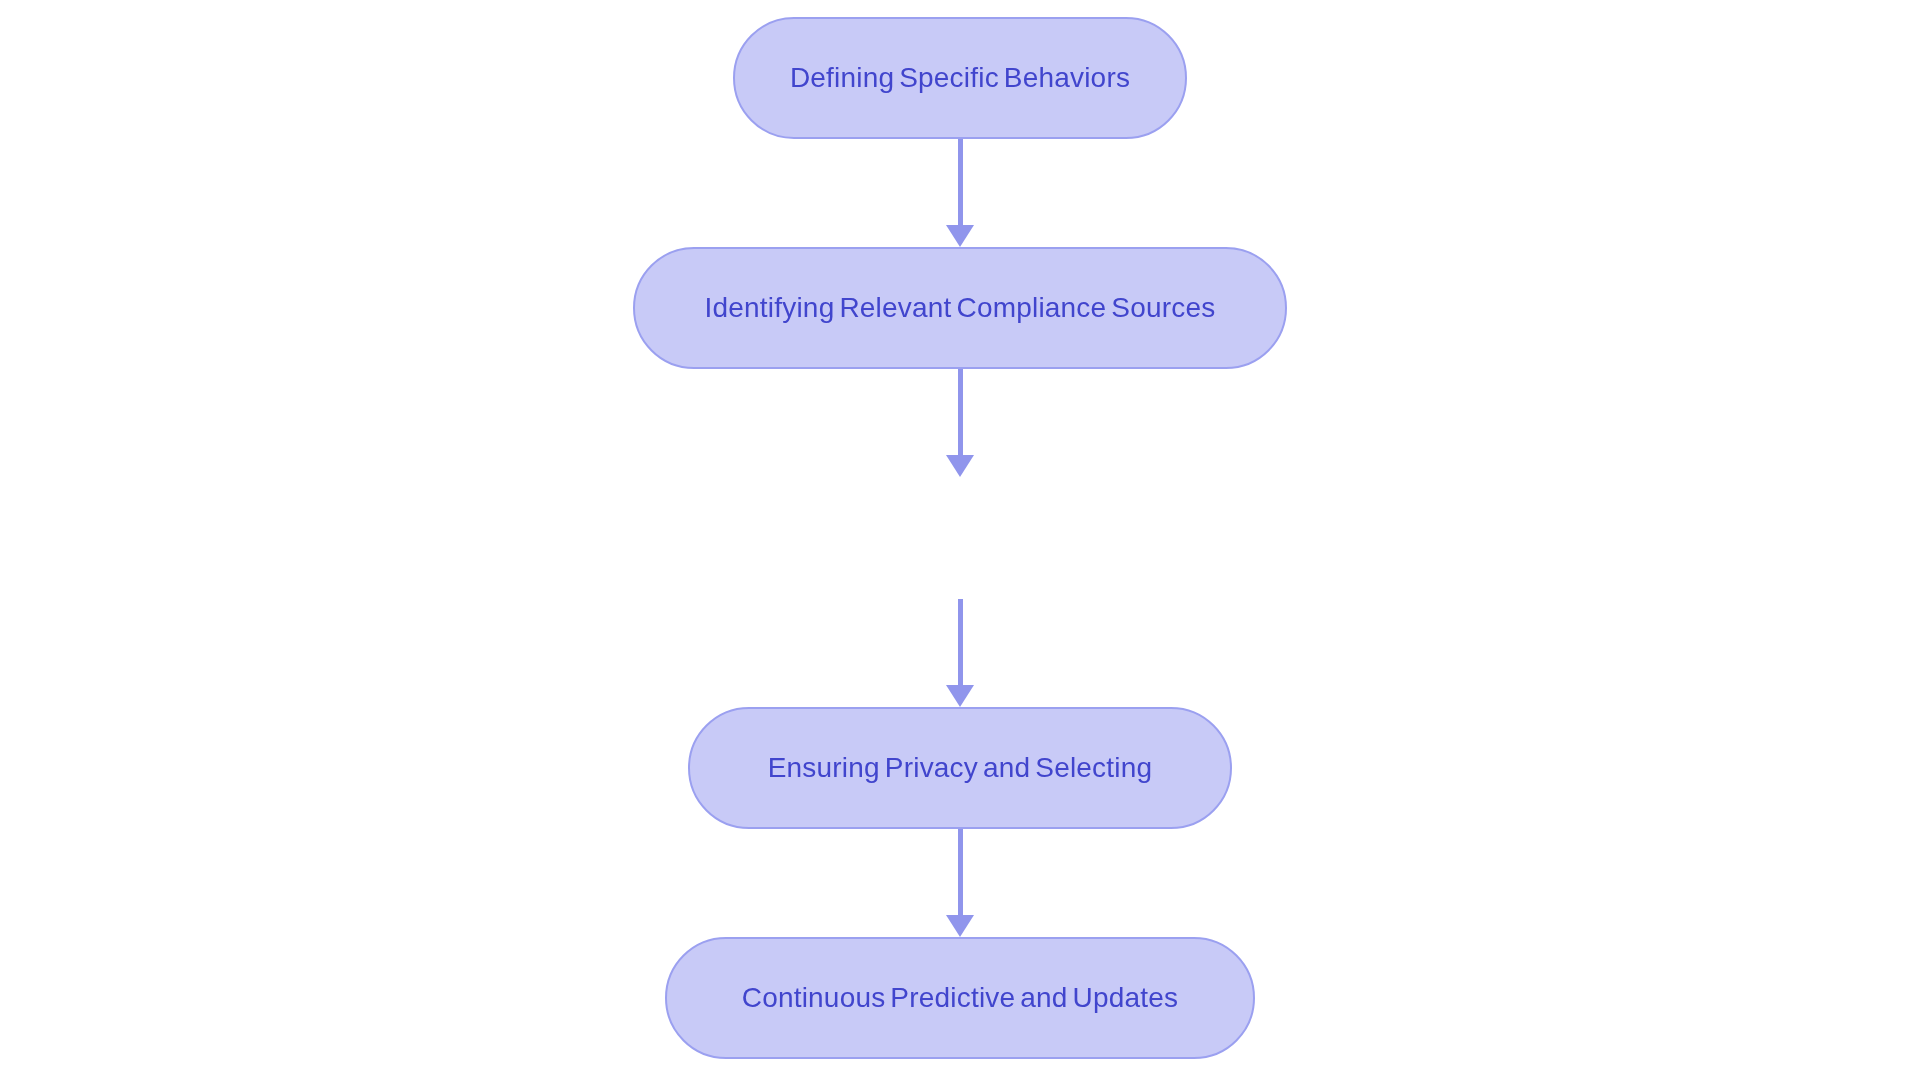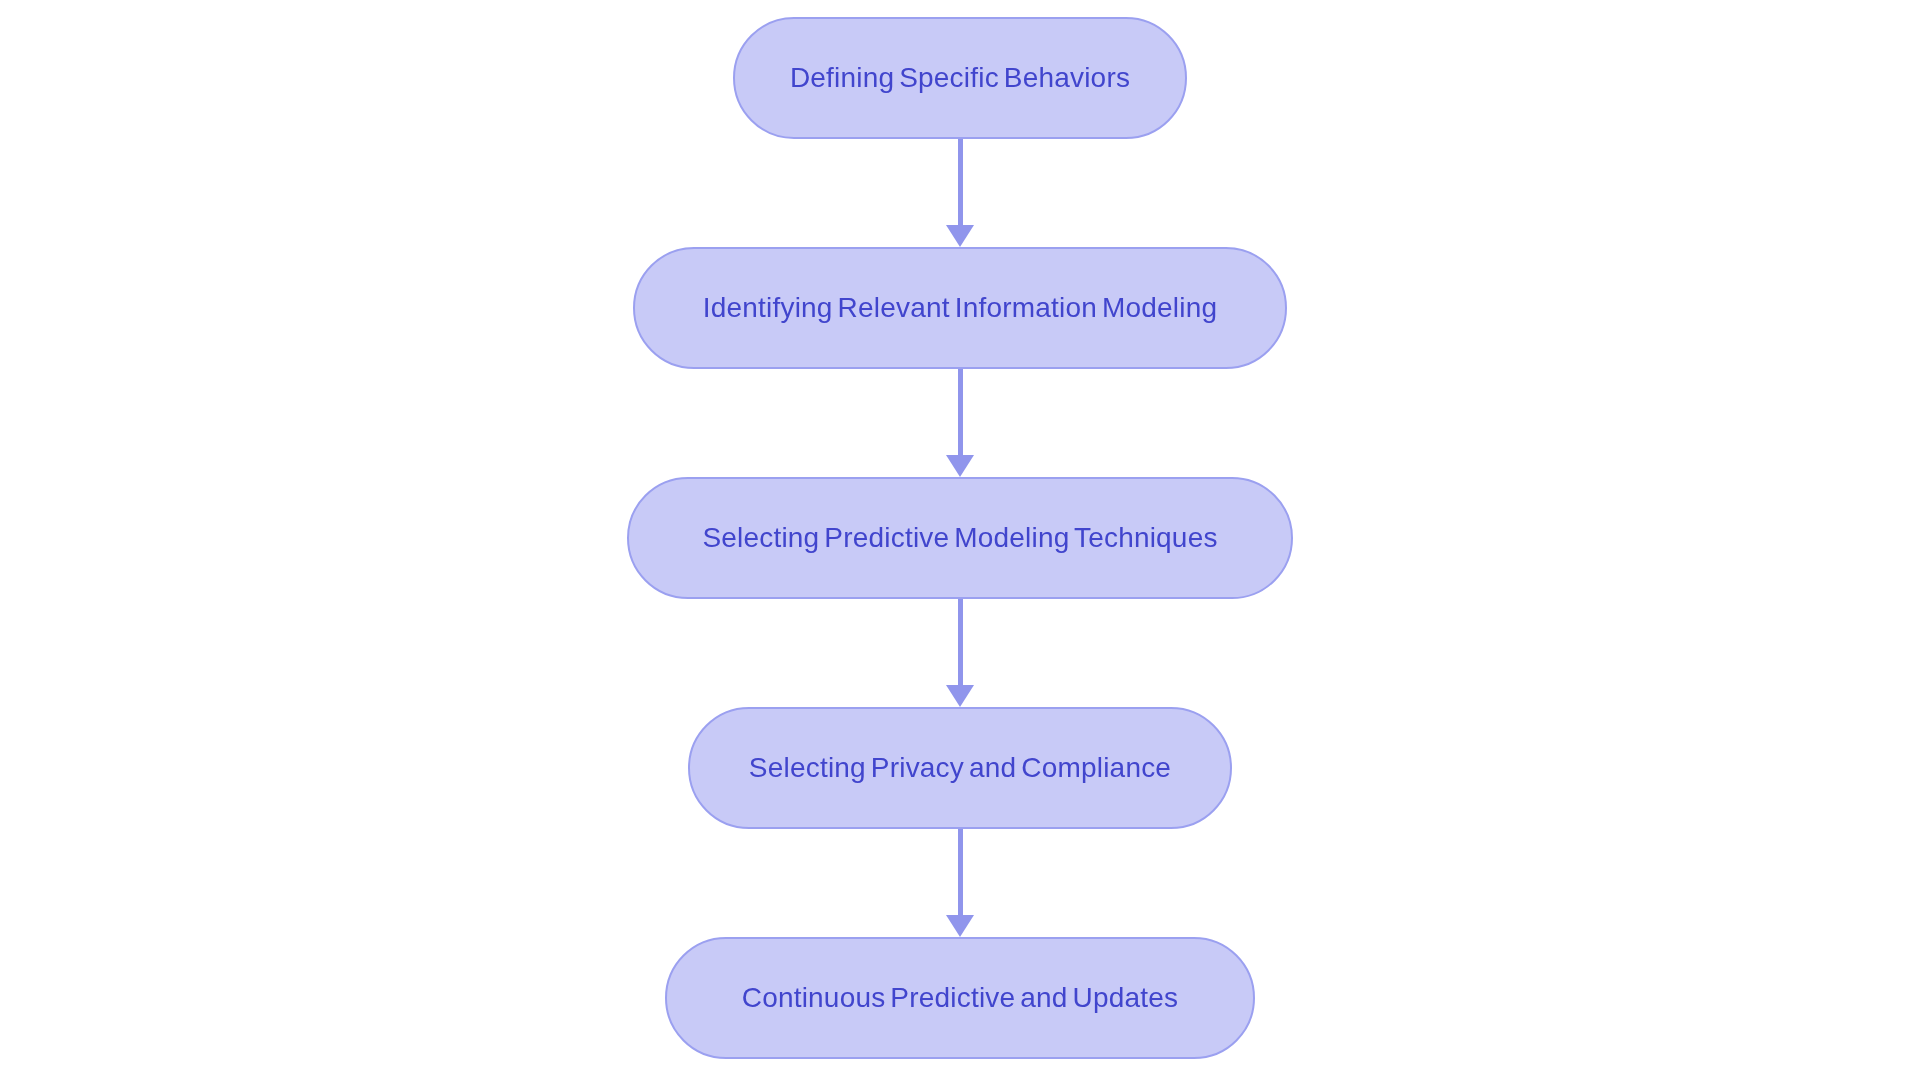--- a/index.html
+++ b/index.html
@@ -78,39 +78,36 @@
   <div class="node n1">
     <span>Defining Specific Behaviors</span>
   </div>
 
   <div class="arrow a1">
     <div class="shaft"></div>
     <div class="head"></div>
   </div>
 
   <div class="node n2">
-    <span>Identifying Relevant Information Modeling</span>
+    <span>Identifying Relevant Compliance Sources</span>
   </div>
 
   <div class="arrow a2">
     <div class="shaft"></div>
     <div class="head"></div>
   </div>
 
-  <div class="node n3">
-    <span>Selecting Predictive Modeling Techniques</span>
-  </div>
 
   <div class="arrow a3">
     <div class="shaft"></div>
     <div class="head"></div>
   </div>
 
   <div class="node n4">
-    <span>Selecting Privacy and Compliance</span>
+    <span>Ensuring Privacy and Selecting</span>
   </div>
 
   <div class="arrow a4">
     <div class="shaft"></div>
     <div class="head"></div>
   </div>
 
   <div class="node n5">
     <span>Continuous Predictive and Updates</span>
   </div>

